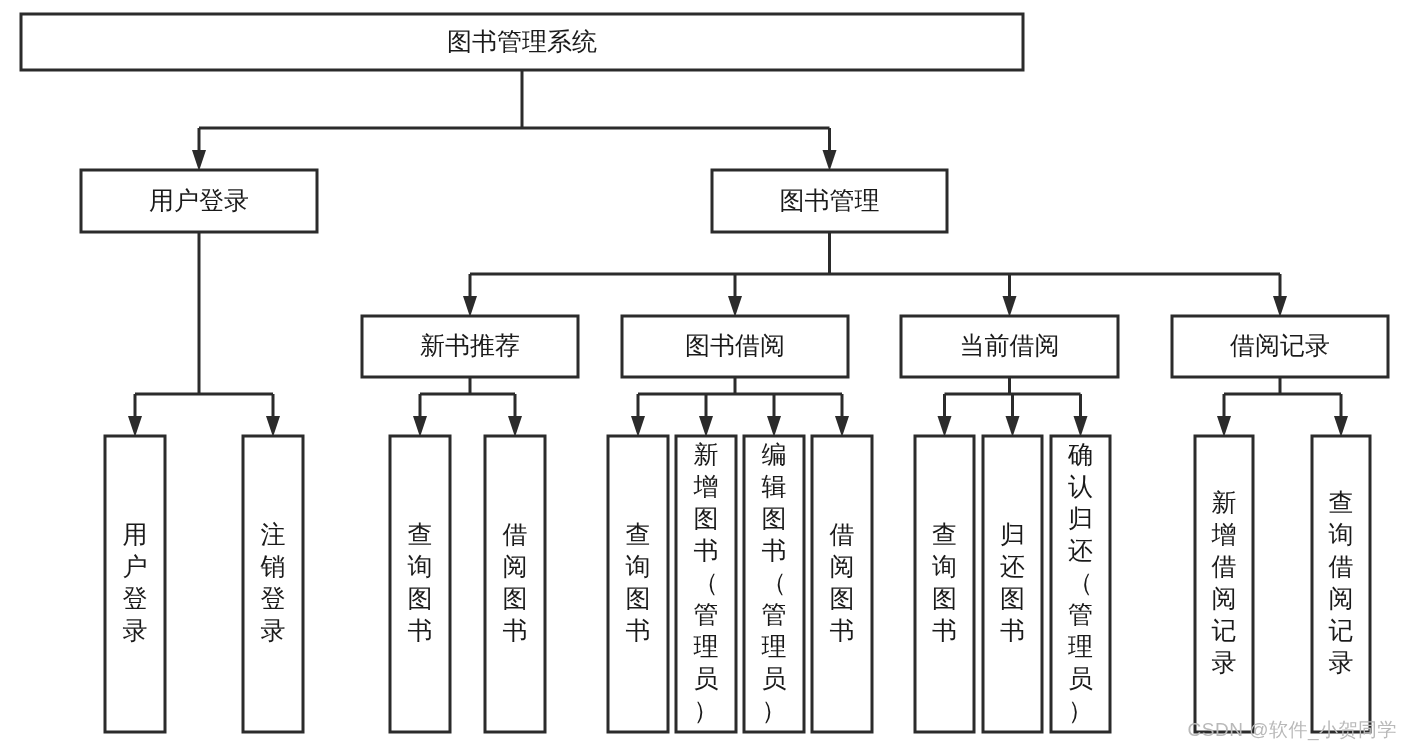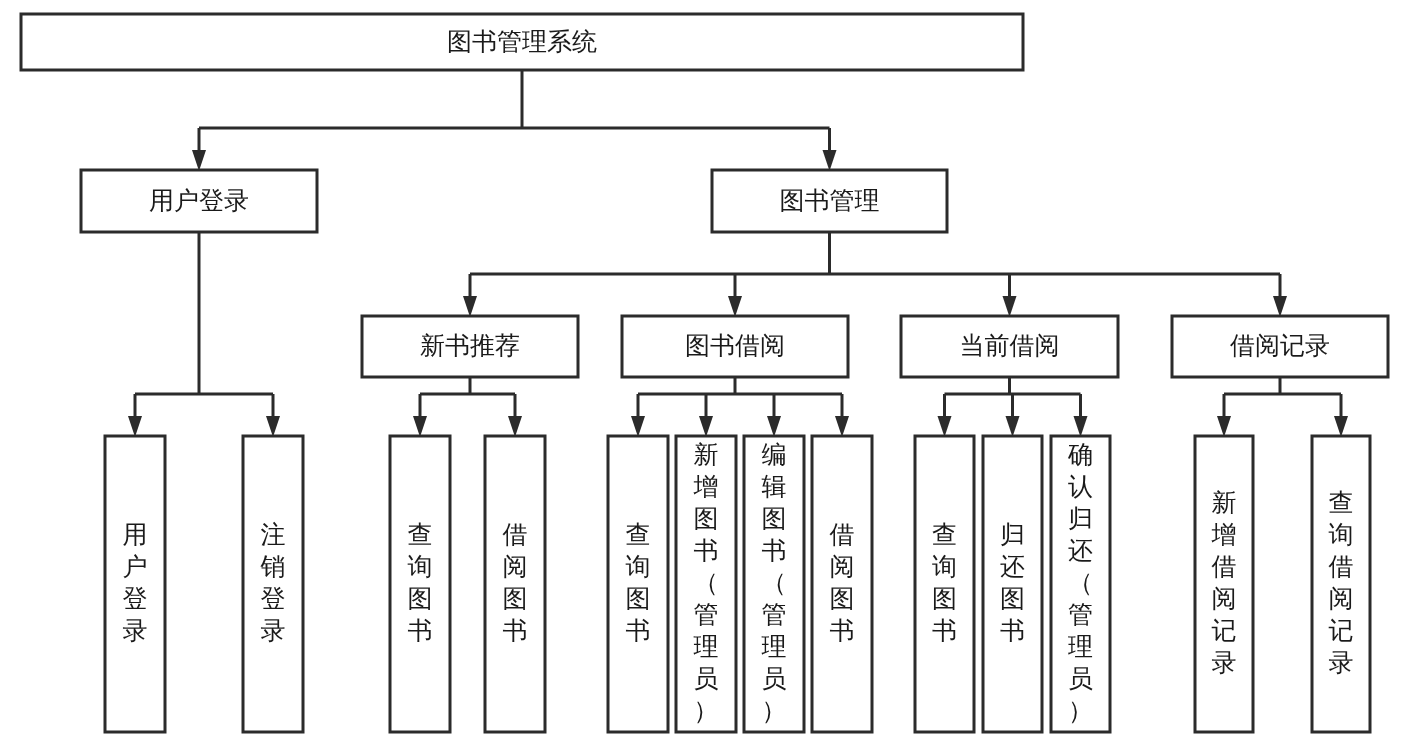--- a/index.html
+++ b/index.html
@@ -193,13 +193,14 @@
         <g>
           <rect x="1195" y="436" width="58" height="296" class="node-box"></rect>
           <text x="1224" class="node-label-vertical"><tspan x="1224" y="504" dominant-baseline="middle">新</tspan><tspan x="1224" y="536" dominant-baseline="middle">增</tspan><tspan x="1224" y="568" dominant-baseline="middle">借</tspan><tspan x="1224" y="600" dominant-baseline="middle">阅</tspan><tspan x="1224" y="632" dominant-baseline="middle">记</tspan><tspan x="1224" y="664" dominant-baseline="middle">录</tspan></text>
         </g>
         <g>
           <rect x="1312" y="436" width="58" height="296" class="node-box"></rect>
           <text x="1341" class="node-label-vertical"><tspan x="1341" y="504" dominant-baseline="middle">查</tspan><tspan x="1341" y="536" dominant-baseline="middle">询</tspan><tspan x="1341" y="568" dominant-baseline="middle">借</tspan><tspan x="1341" y="600" dominant-baseline="middle">阅</tspan><tspan x="1341" y="632" dominant-baseline="middle">记</tspan><tspan x="1341" y="664" dominant-baseline="middle">录</tspan></text>
         </g>
       </g>
   </svg>
+  <div class="watermark">CSDN @软件_小贺同学</div>
 </div>
 
 </body></html>

